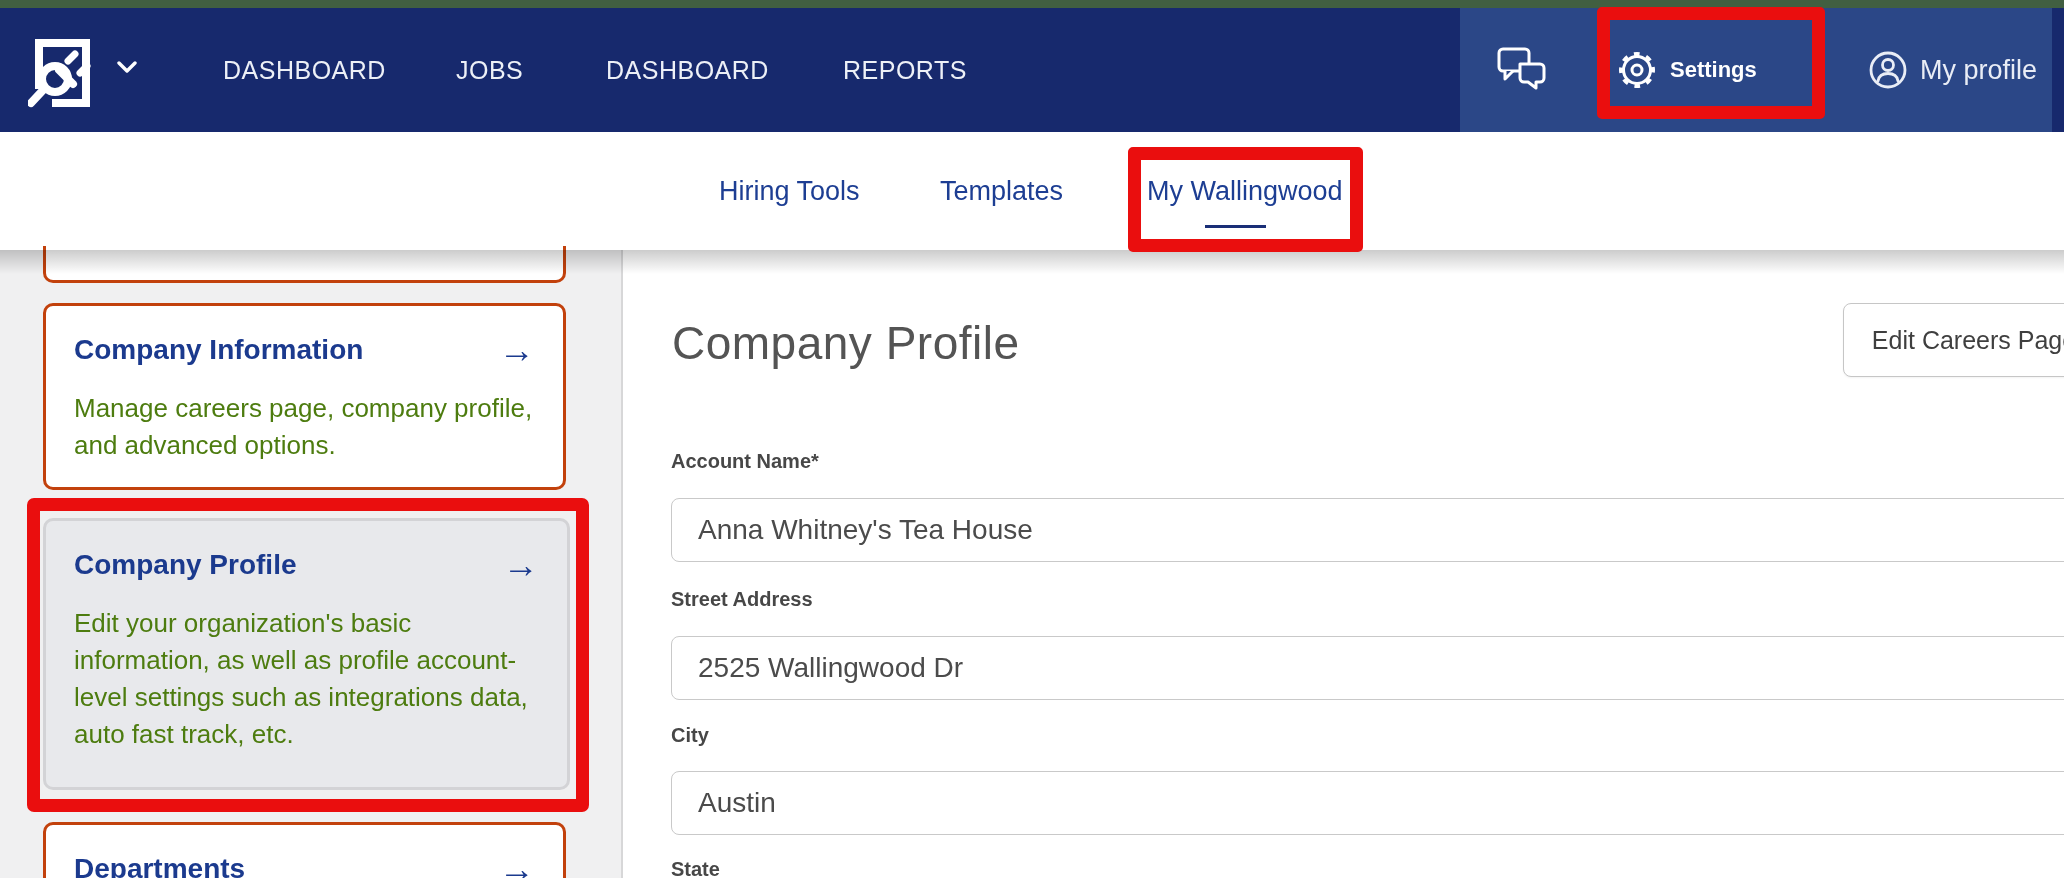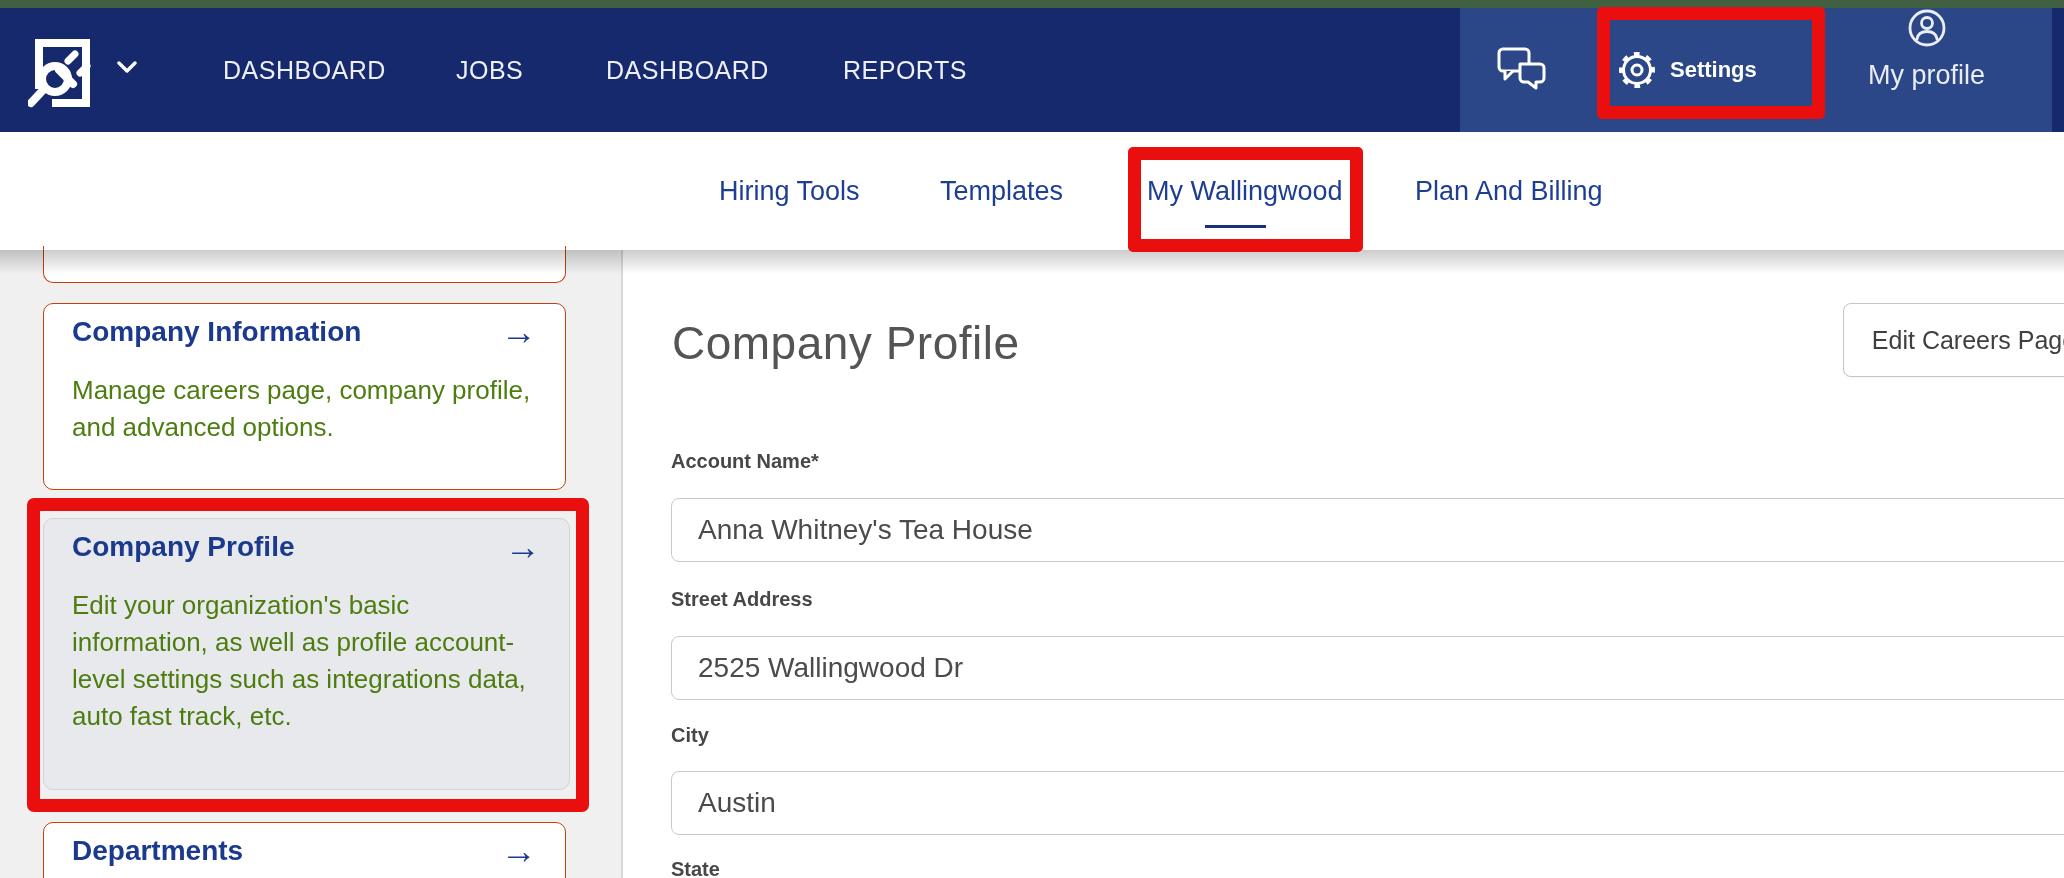--- a/index.html
+++ b/index.html
@@ -52,21 +52,21 @@
   .chat-btn { position: absolute; left: 1496px; top: 38px; width: 54px; height: 48px; cursor: pointer; }
 
   .settings-btn {
     position: absolute; left: 1618px; top: 0; height: 124px; display: flex;
     align-items: center; gap: 14px; cursor: pointer;
   }
   .settings-label { color: #ffffff; font-size: 22px; font-weight: bold; white-space: nowrap; }
 
   .profile-btn {
     position: absolute; left: 1868px; top: 0; height: 124px; display: flex;
-    align-items: center; gap: 12px; cursor: pointer; flex-direction: column;
+    align-items: center; gap: 12px; cursor: pointer;
   }
   .profile-label { color: #e9edf6; font-size: 27px; white-space: nowrap; }
 
   
   .subnav {
     position: absolute; left: 0; top: 132px; width: 2064px; height: 118px;
     background: #ffffff;
   }
   .subnav-tab {
     position: absolute; top: 0; height: 118px; line-height: 118px;
@@ -92,22 +92,22 @@
   .sidebar-bg {
     position: absolute; left: 0; top: 250px; width: 621px; height: 628px;
     background: #f0f0f1;
   }
   .sidebar-divider {
     position: absolute; left: 621px; top: 250px; width: 2px; height: 628px;
     background: #d7d7d8;
   }
   .side-card {
     position: absolute; left: 43px; width: 523px;
-    background: #ffffff; border: 1px solid #c2410c; border-radius: 10px;
-    padding: 12px 28px; cursor: pointer;
+    background: #ffffff; border: 3px solid #c2410c; border-radius: 10px;
+    padding: 28px 28px; cursor: pointer;
   }
   .card-partial {
     top: 246px; height: 37px; padding: 0;
     border-top: none; border-radius: 0 0 10px 10px;
   }
   .card-info { top: 303px; height: 187px; }
   .card-profile {
     top: 518px; height: 272px; width: 527px;
     background: #e8e9ec; border-color: #d3d3d6;
   }
@@ -214,21 +214,20 @@
         <path d="M10 31 C11 25 15 23.5 20 23.5 C25 23.5 29 25 30 31" stroke="#e9edf6" stroke-width="2.8" fill="none" stroke-linecap="round"></path>
       </svg>
       <span class="profile-label">My profile</span>
     </div>
   </header>
 
   <nav class="subnav">
     <span class="subnav-tab tab-hiring">Hiring Tools</span>
     <span class="subnav-tab tab-templates">Templates</span>
     <span class="subnav-tab tab-myorg">My Wallingwood</span>
-    <span class="subnav-tab tab-plan">Plan And Billing</span>
     <div class="tab-underline"></div>
   </nav>
 
   <aside>
     <div class="sidebar-bg"></div>
     <div class="sidebar-divider"></div>
 
     <div class="side-card card-partial"></div>
 
     <div class="side-card card-info">

